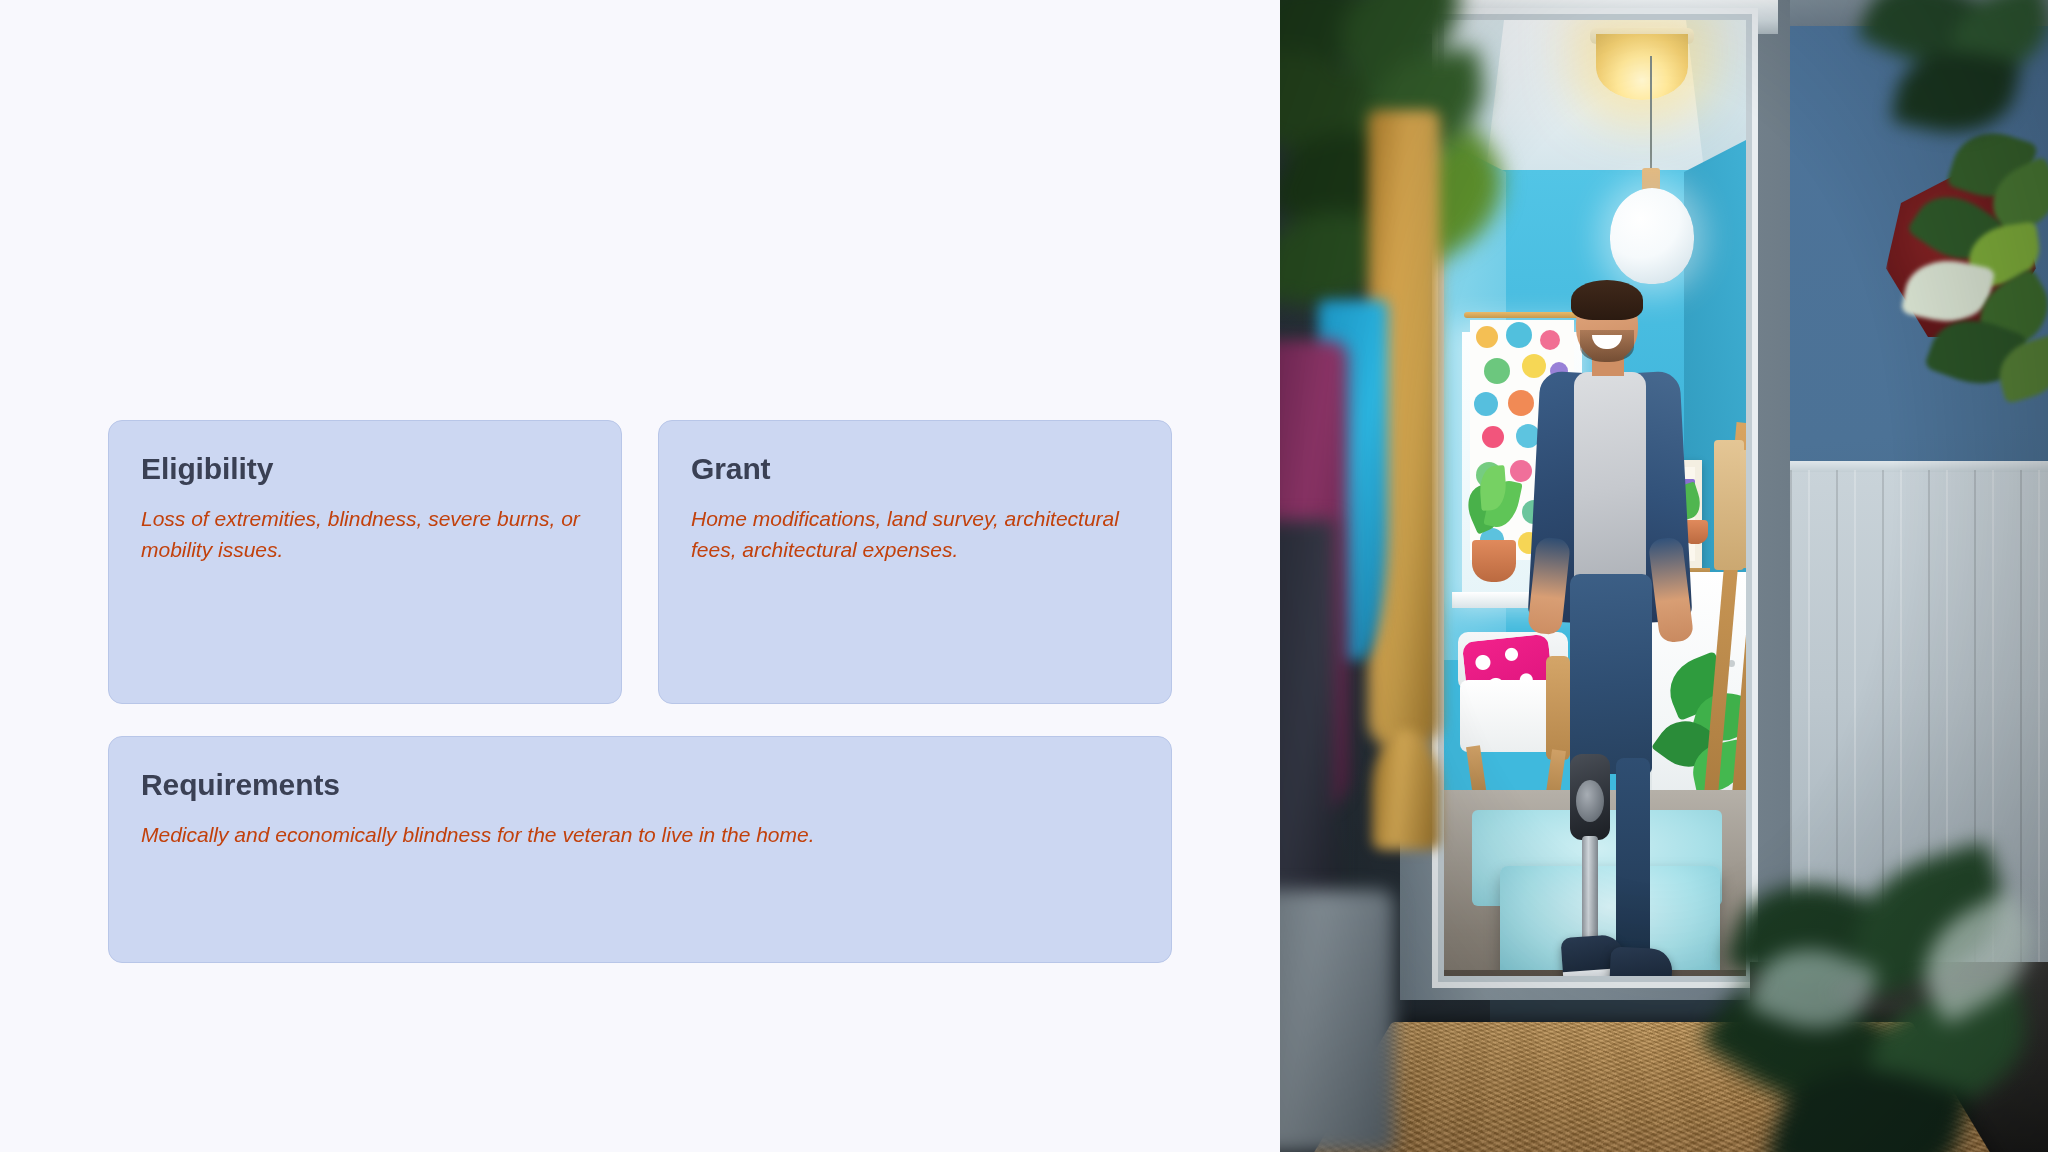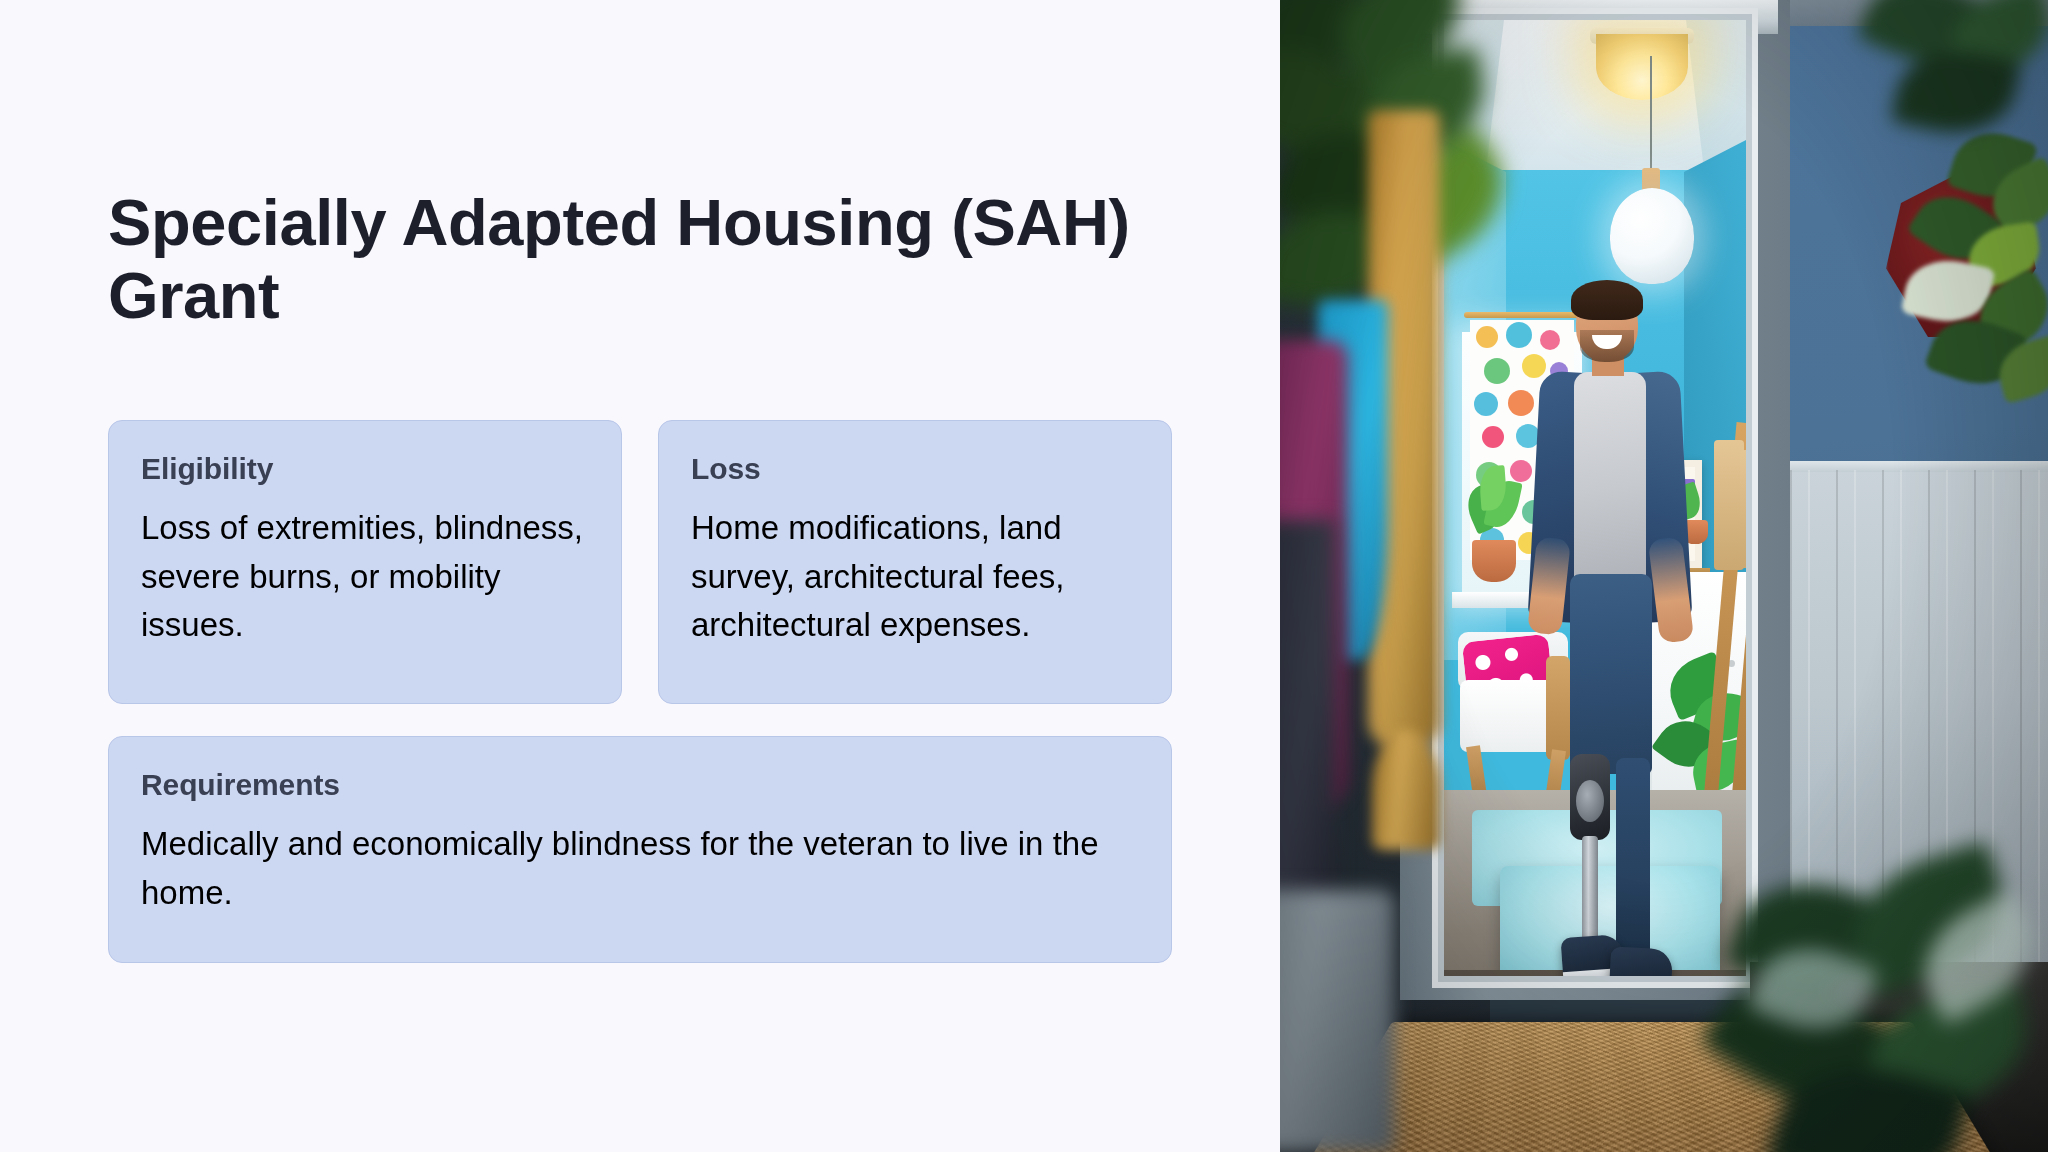--- a/index.html
+++ b/index.html
@@ -70,24 +70,25 @@
   .card-title {
     font-size: 30px;
     font-weight: 700;
     color: #3a4054;
     letter-spacing: -0.1px;
     margin-bottom: 17px;
     line-height: 1.2;
   }
 
   .card-body {
-    font-size: 33px;
+    font-size: 21px;
     line-height: 1.47;
-    color: #000000;
+    color: #c2410c;
     font-weight: 400;
+    font-style: italic;
   }
 
   
   .photo-pane {
     position: relative;
     width: 768px;
     height: 1152px;
     flex: 0 0 768px;
     overflow: hidden;
     background: #2c3b46;
@@ -500,33 +501,32 @@
     background: radial-gradient(ellipse at 50% 42%, rgba(0,0,0,0) 42%, rgba(0,0,0,.30) 100%);
   }
 </style>
 </head>
 <body>
 
 <div class="slide">
 
   <section class="content-pane">
 
-    <h1 class="page-title">Specially Adapted Housing (SAH) Grant</h1>
 
     <div class="cards-area">
 
       <div class="card-row">
 
         <div class="card half">
           <div class="card-title">Eligibility</div>
           <div class="card-body">Loss of extremities, blindness, severe burns, or mobility issues.</div>
         </div>
 
         <div class="card half">
-          <div class="card-title">Loss</div>
+          <div class="card-title">Grant</div>
           <div class="card-body">Home modifications, land survey, architectural fees, architectural expenses.</div>
         </div>
 
       </div>
 
       <div class="card full">
         <div class="card-title">Requirements</div>
         <div class="card-body">Medically and economically blindness for the veteran to live in the home.</div>
       </div>
 

